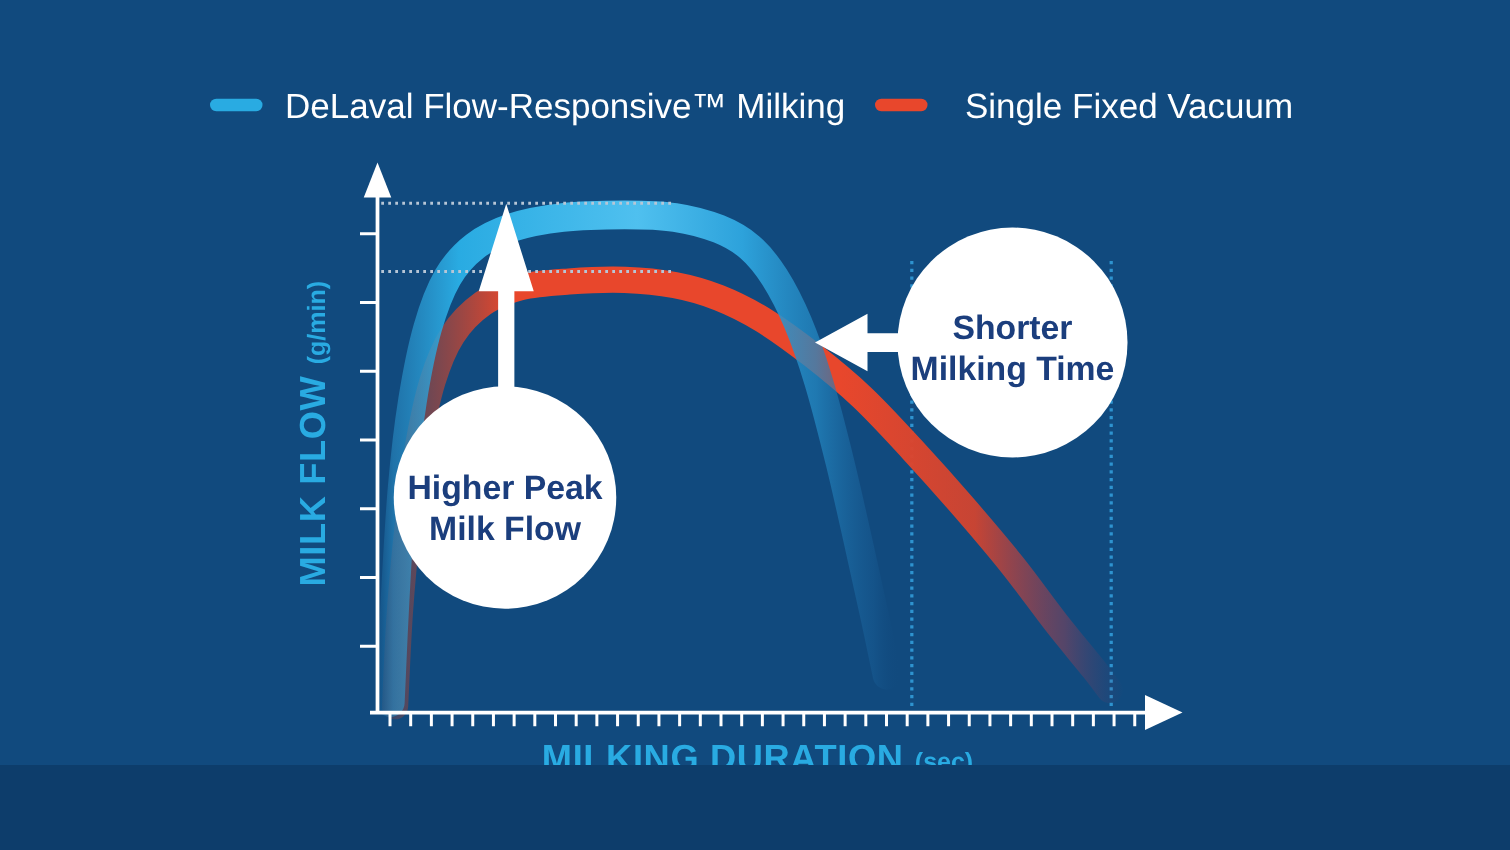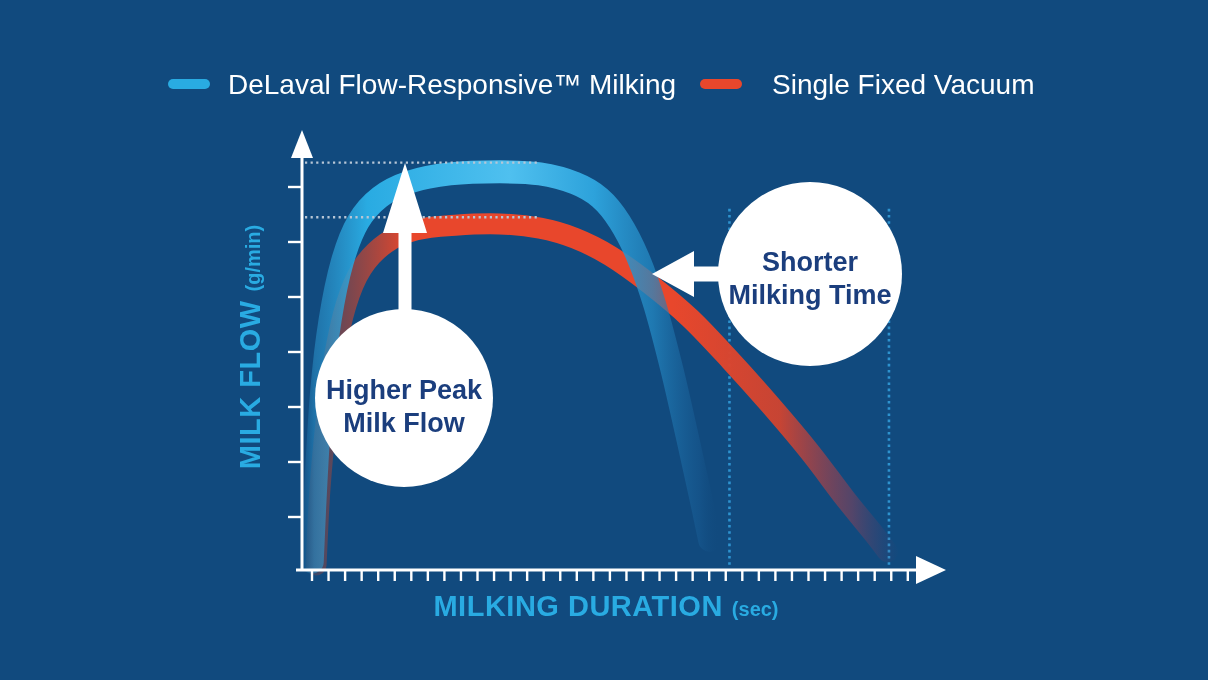--- a/index.html
+++ b/index.html
@@ -1,16 +1,16 @@
 <!DOCTYPE html>
 <html><head>
 <meta charset="utf-8">
 <style>
   html,body{margin:0;padding:0;background:#0d3d6b;}
-  .stage{width:1208px;height:680px;position:relative;overflow:hidden;
+  .stage{width:1208px;height:612px;position:relative;overflow:hidden;
          font-family:"Liberation Sans", sans-serif;}
   svg text{font-family:"Liberation Sans", sans-serif;}
   .legend-label{font-size:28px;fill:#ffffff;font-weight:400;}
   .axis-label-big{font-size:29px;font-weight:bold;fill:#29ABE2;letter-spacing:.5px;}
   .axis-label-small{font-size:20px;font-weight:bold;fill:#29ABE2;}
   .bubble-text{font-size:27px;font-weight:bold;fill:#1B3E7D;}
   .axis-line{stroke:#ffffff;stroke-width:3;fill:none;}
   .tick{stroke:#ffffff;stroke-width:2.4;}
   .peak-guide{stroke:#B7C6D6;stroke-width:2.4;stroke-dasharray:2.2 3.4;fill:none;}
   .end-guide{stroke:#2E93CF;stroke-width:2.6;stroke-dasharray:2.6 3.6;fill:none;}

